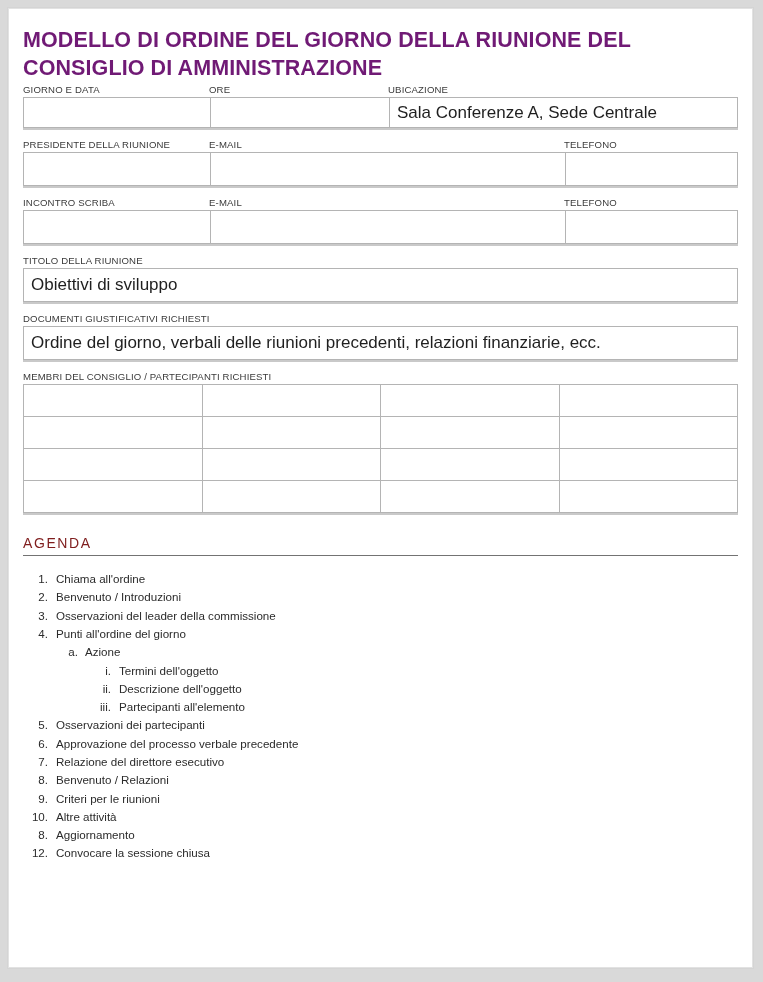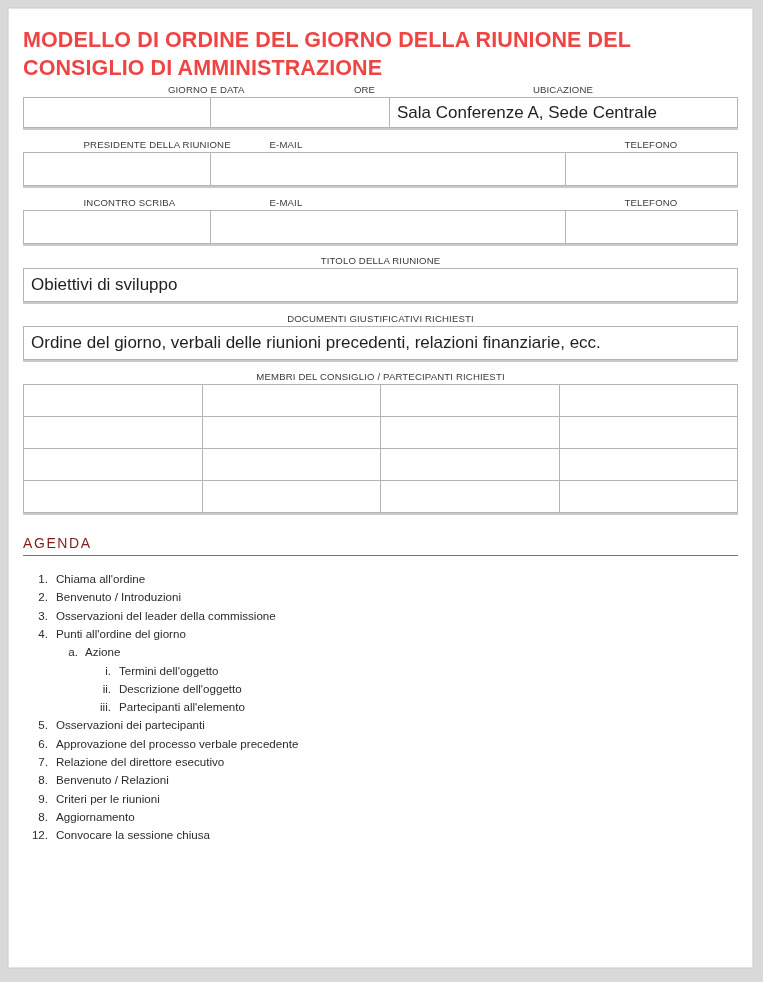--- a/index.html
+++ b/index.html
@@ -20,36 +20,35 @@
     height: 960px;
     background: #ffffff;
     border: 1px solid #e2e2e2;
     box-shadow: 0 0 0 1px rgba(0,0,0,0.02);
   }
 
   
   .doc-title {
     margin: 18px 0 0 14px;
     width: 660px;
-    color: #ef4444;
+    color: #701a75;
     font-size: 21.5px;
     font-weight: bold;
     line-height: 1.28;
     letter-spacing: 0.1px;
   }
 
   
   .field-block { margin: 0 14px 0 14px; }
   .field-block + .field-block { margin-top: 9px; }
 
   .labels-row {
     display: flex;
     height: 13px;
     align-items: flex-end;
-    justify-content: center;
   }
   .flabel {
     font-size: 9.6px;
     color: #3a3a3a;
     letter-spacing: 0.15px;
     white-space: nowrap;
     line-height: 11px;
   }
 
   .boxes-row {
@@ -249,17 +248,18 @@
       <li class="lvl1"><span class="marker">4.</span><span>Punti all'ordine del giorno</span></li>
       <li class="lvl2"><span class="marker">a.</span><span>Azione</span></li>
       <li class="lvl3"><span class="marker">i.</span><span>Termini dell'oggetto</span></li>
       <li class="lvl3"><span class="marker">ii.</span><span>Descrizione dell'oggetto</span></li>
       <li class="lvl3"><span class="marker">iii.</span><span>Partecipanti all'elemento</span></li>
       <li class="lvl1"><span class="marker">5.</span><span>Osservazioni dei partecipanti</span></li>
       <li class="lvl1"><span class="marker">6.</span><span>Approvazione del processo verbale precedente</span></li>
       <li class="lvl1"><span class="marker">7.</span><span>Relazione del direttore esecutivo</span></li>
       <li class="lvl1"><span class="marker">8.</span><span>Benvenuto / Relazioni</span></li>
       <li class="lvl1"><span class="marker">9.</span><span>Criteri per le riunioni</span></li>
+      <li class="lvl1"><span class="marker">10.</span><span>Altre attività</span></li>
       <li class="lvl1"><span class="marker">8.</span><span>Aggiornamento</span></li>
       <li class="lvl1"><span class="marker">12.</span><span>Convocare la sessione chiusa</span></li>
     </ol>
 
 </div>
 
 </body></html>

